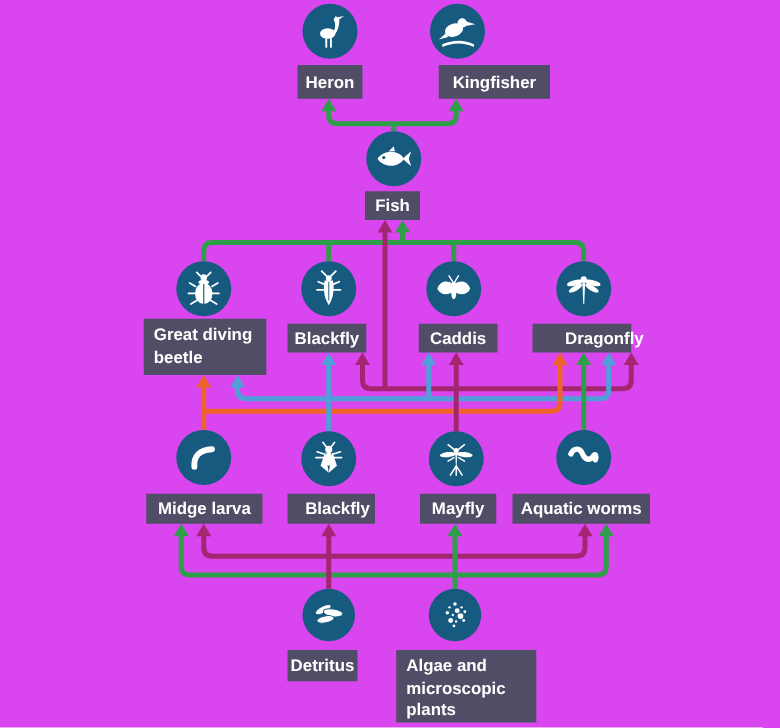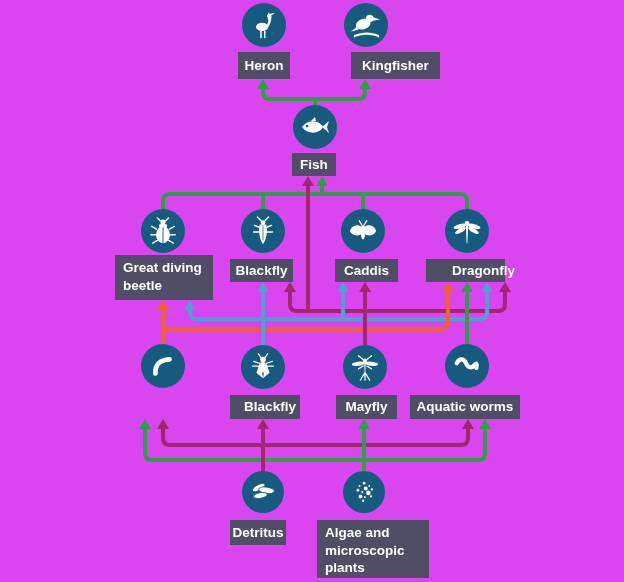--- a/index.html
+++ b/index.html
@@ -192,19 +192,20 @@
     </svg>
   </div>
 
   <div class="node-label" style="left:238px;top:52px;width:52px;height:27px;">Heron</div>
   <div class="node-label" style="left:323px;top:52px;width:89px;height:27px;margin-left:28px;">Kingfisher</div>
   <div class="node-label" style="left:292px;top:153px;width:44px;height:23px;">Fish</div>
   <div class="node-label wrap" style="left:115px;top:255px;width:98px;height:45px;">Great diving beetle</div>
   <div class="node-label" style="left:230px;top:259px;width:63px;height:23px;">Blackfly</div>
   <div class="node-label" style="left:335px;top:259px;width:63px;height:23px;">Caddis</div>
   <div class="node-label" style="left:426px;top:259px;width:79px;height:23px;padding-left:36px;">Dragonfly</div>
+  <div class="node-label" style="left:117px;top:395px;width:93px;height:24px;">Midge larva</div>
   <div class="node-label" style="left:230px;top:395px;width:70px;height:24px;padding-left:10px;">Blackfly</div>
   <div class="node-label" style="left:336px;top:395px;width:61px;height:24px;">Mayfly</div>
   <div class="node-label" style="left:410px;top:395px;width:110px;height:24px;">Aquatic worms</div>
   <div class="node-label" style="left:230px;top:520px;width:56px;height:25px;">Detritus</div>
   <div class="node-label wrap" style="left:317px;top:520px;width:112px;height:58px;">Algae and microscopic plants</div>
 
 </div>
 
 </body></html>

